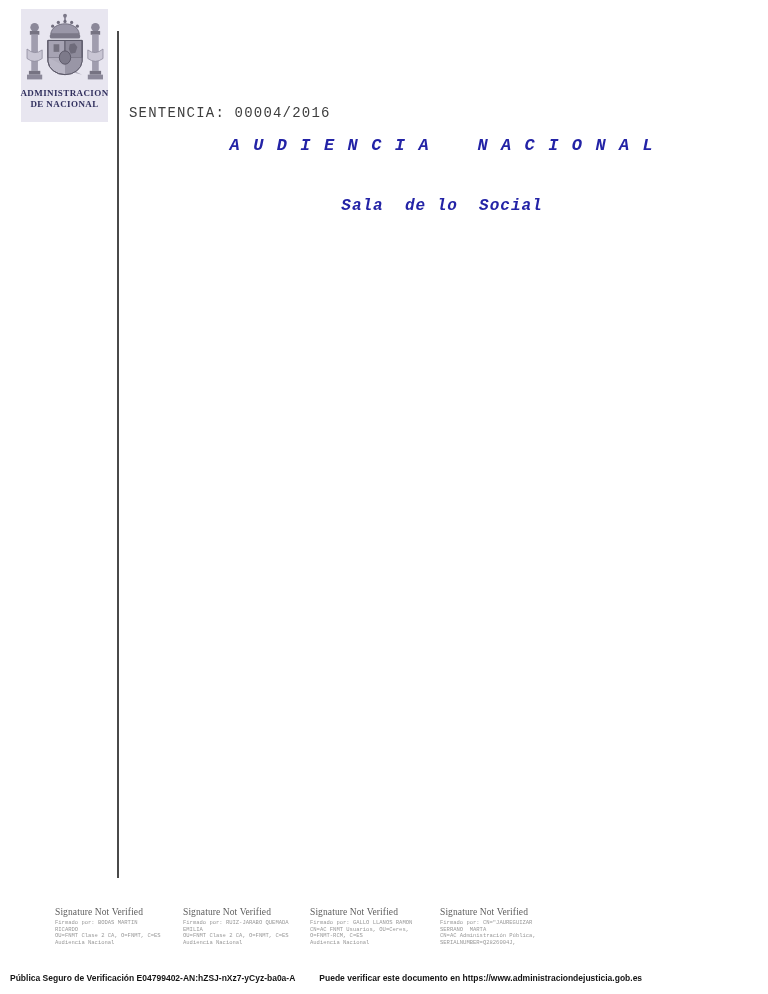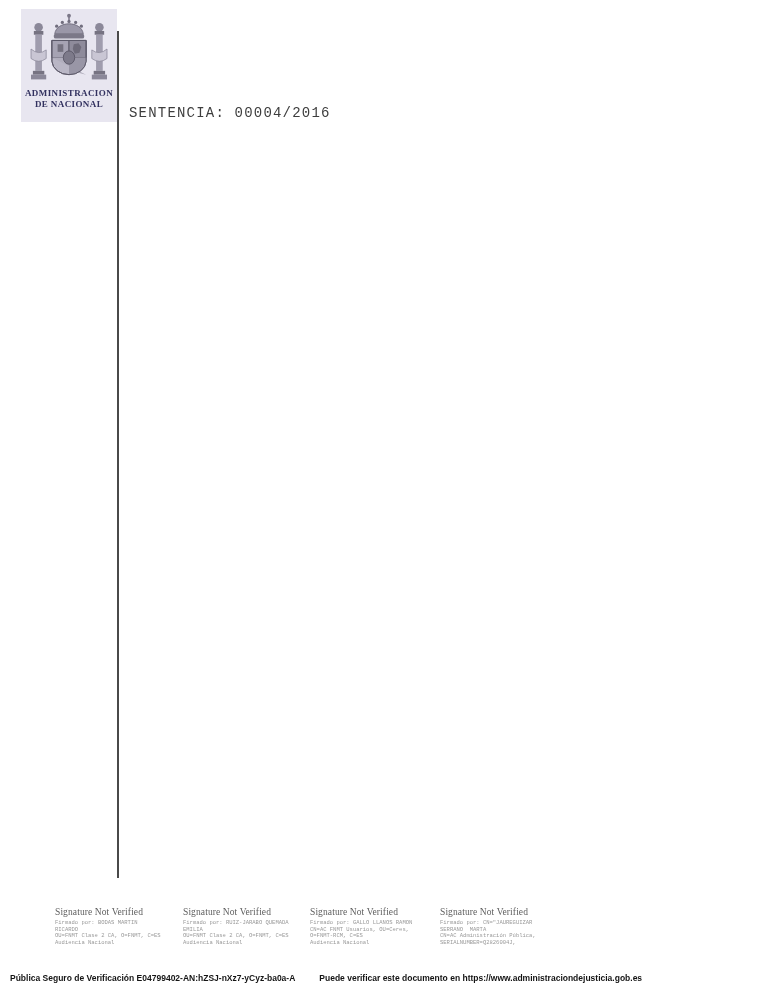--- a/index.html
+++ b/index.html
@@ -7,21 +7,21 @@
     width:768px; height:994px;
     background:#ffffff;
     position:relative;
     font-family:"Liberation Mono","DejaVu Sans Mono",monospace;
     overflow:hidden;
   }
   .page { position:absolute; inset:0; background:#ffffff; }
 
   
   .logo-box {
-    position:absolute; left:21px; top:9px; width:96px; height:113px;
+    position:absolute; left:21px; top:9px; width:87px; height:113px;
     background:#e8e6f0;
     display:flex; flex-direction:column; align-items:center; justify-content:flex-start;
   }
   .logo-box svg { display:block; margin-top:2px; }
   .logo-text {
     font-family:"Liberation Serif","DejaVu Serif",serif;
     color:#32315f; font-size:9px; font-weight:bold;
     text-align:center; line-height:10.5px; letter-spacing:0.4px;
     margin-top:1px; white-space:pre;
   }
@@ -122,20 +122,22 @@
         <path d="M49,35 l5,-1 3,4 -2,6 -5,1 -2,-5 z" fill="#6e6b7a" stroke="none"></path>
       </g>
     </svg>
     <div class="logo-text"><span>ADMINISTRACION</span><br><span>DE NACIONAL</span></div>
   </div>
 
   <div class="vline"></div>
 
   <div class="case-ref">SENTENCIA: 00004/2016</div>
 
+  <div class="c-line title-main">A U D I E N C I A    N A C I O N A L</div>
+  <div class="c-line title-chamber">Sala  de lo  Social</div>
 
   <div class="sig-block sig-0">
     <div class="sig-status">Signature Not Verified</div>
     <div class="sig-lines">Firmado por: BODAS MARTIN
 RICARDO
 OU=FNMT Clase 2 CA, O=FNMT, C=ES
 Audiencia Nacional</div>
   </div>
   <div class="sig-block sig-1">
     <div class="sig-status">Signature Not Verified</div>

